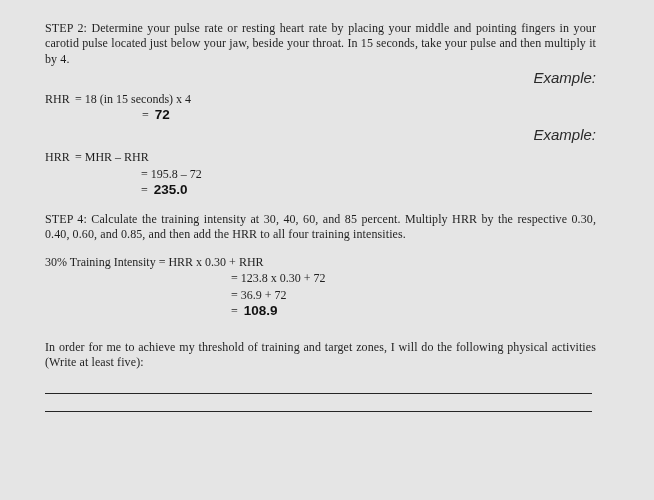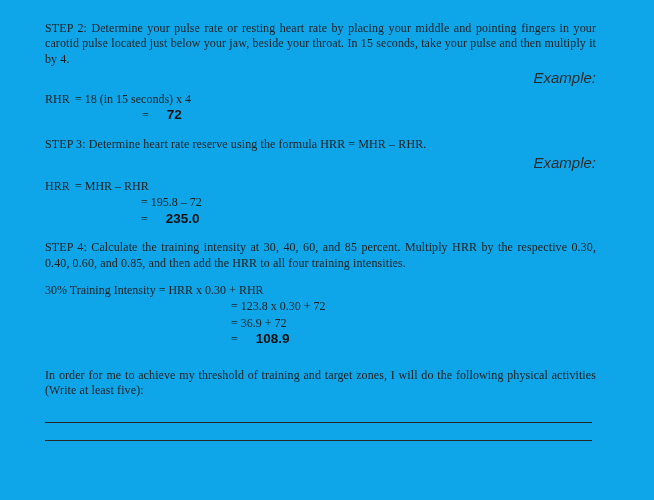--- a/index.html
+++ b/index.html
@@ -5,21 +5,21 @@
   html, body {
     margin: 0;
     padding: 0;
     background: #ffffff;
   }
   .page {
     position: relative;
     width: 654px;
     height: 500px;
     box-sizing: border-box;
-    background: #0ea5e9;
+    background: #e5e5e5;
     color: #1f1f1f;
     font-family: "Liberation Serif", serif;
     font-size: 12px;
     padding: 21px 58px 12px 45px;
     overflow: hidden;
   }
   .para {
     margin: 0;
     text-align: justify;
     line-height: 15.4px;
@@ -42,21 +42,21 @@
     white-space: nowrap;
   }
   .lhs {
     display: inline-block;
     width: 30px;
   }
   .result-value {
     font-family: "Liberation Sans", sans-serif;
     font-weight: 700;
     font-size: 13.5px;
-    margin-left: 18px;
+    margin-left: 6px;
     color: #111111;
   }
   
   .ind-52  { }
   .ind-96  { margin-left: 96px; }
   .ind-97  { margin-left: 97px; }
   .ind-186 { margin-left: 186px; }
 
   .mt-calc2  { margin-top: 3px; }
   .mt-step3  { margin-top: 13px; }
@@ -82,21 +82,20 @@
   <div class="example">Example:</div>
   <div class="calc mt-calc2">
     <div class="calc-row ind-52">
       <span class="lhs">RHR</span><span>= 18 (in 15 seconds) x 4</span>
     </div>
     <div class="calc-row ind-97">
       <span>=</span><span class="result-value">72</span>
     </div>
   </div>
 
-  <p class="para mt-step3">STEP 3: Determine heart rate reserve using the formula HRR = MHR – RHR.</p>
   <div class="example">Example:</div>
   <div class="calc mt-calc3">
     <div class="calc-row ind-52">
       <span class="lhs">HRR</span><span>= MHR – RHR</span>
     </div>
     <div class="calc-row ind-96">= 195.8 – 72</div>
     <div class="calc-row ind-96">
       <span>=</span><span class="result-value">235.0</span>
     </div>
   </div>

